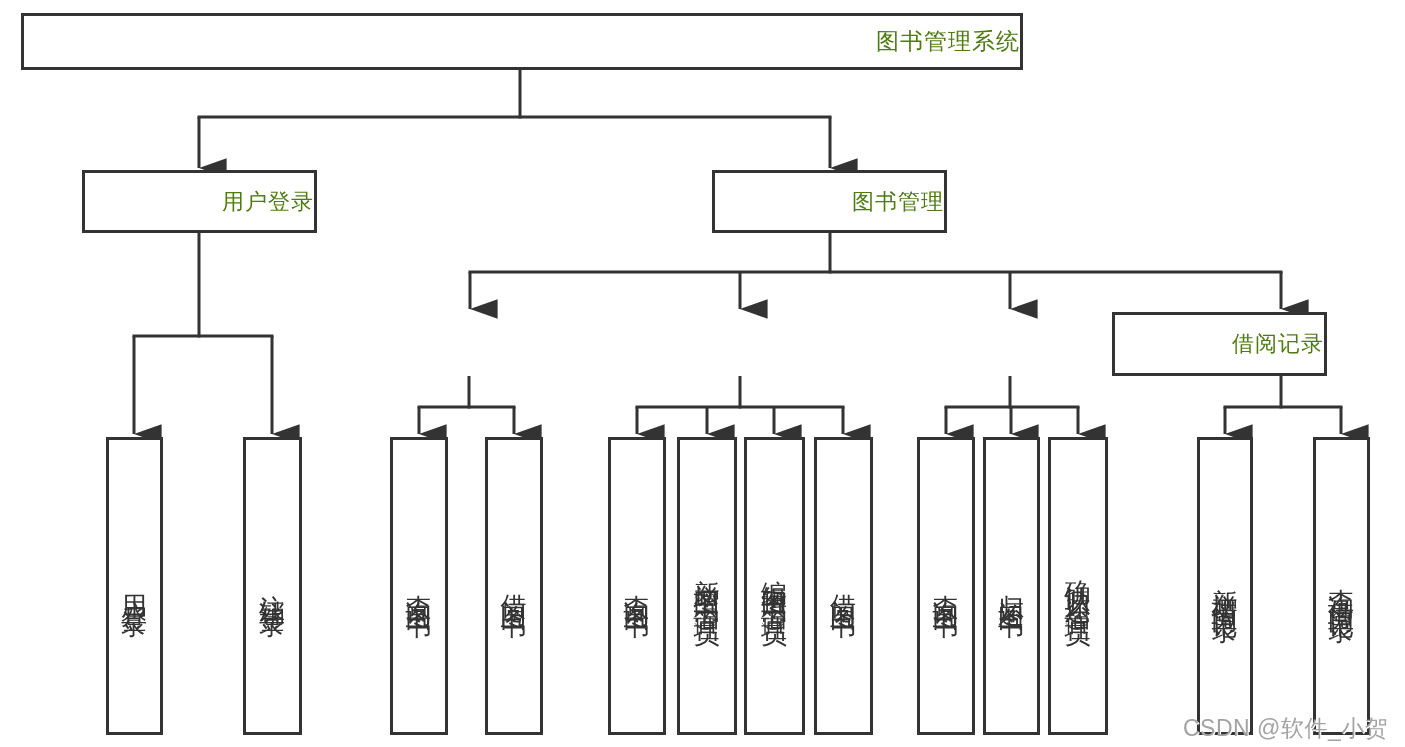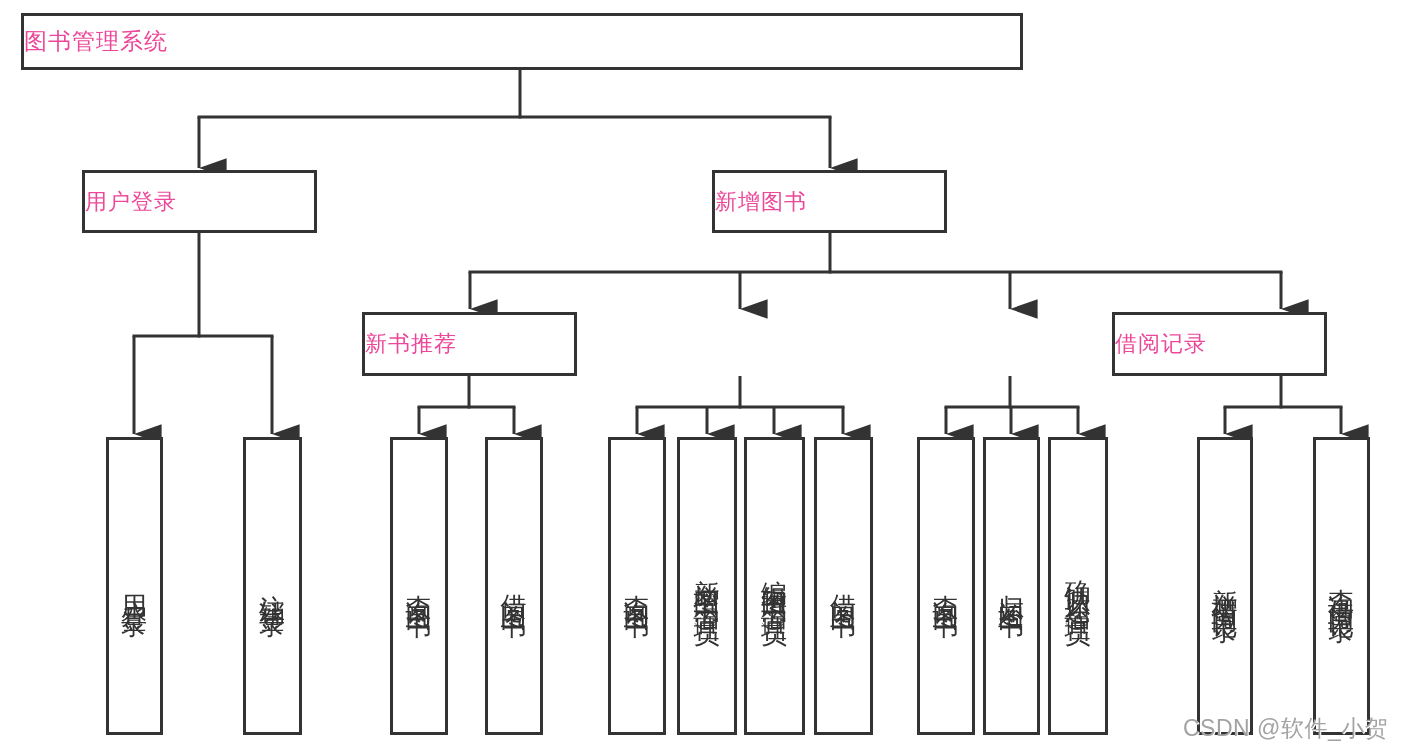--- a/index.html
+++ b/index.html
@@ -7,22 +7,22 @@
     position:relative;
     width:1405px;height:747px;
     background:#ffffff;
     font-family:"Liberation Sans","DejaVu Sans",sans-serif;
     overflow:hidden;
   }
   .wires{position:absolute;left:0;top:0;width:1405px;height:747px;}
   .hbox{
     position:absolute;box-sizing:border-box;
     border:3px solid #333333;background:#ffffff;
-    display:flex;align-items:center;justify-content:flex-start;
-    color:#ec4899;font-size:22px;letter-spacing:1px;
+    display:flex;align-items:center;justify-content:flex-end;
+    color:#4d7c0f;font-size:22px;letter-spacing:1px;
     z-index:2;
   }
   .hbox.root{font-size:23px;}
   .vbox{
     position:absolute;box-sizing:border-box;
     border:3px solid #333333;background:#ffffff;
     display:flex;align-items:center;justify-content:center;
     color:#333333;z-index:2;
   }
   .vbox .vtext{
@@ -92,26 +92,23 @@
   </svg>
 
   <div class="hbox root" style="left:21px;top:13px;width:1002px;height:57px;">
     <span>图书管理系统</span>
   </div>
 
   <div class="hbox" style="left:82px;top:170px;width:235px;height:63px;">
     <span>用户登录</span>
   </div>
   <div class="hbox" style="left:712px;top:170px;width:235px;height:63px;">
-    <span>新增图书</span>
+    <span>图书管理</span>
   </div>
 
-  <div class="hbox" style="left:362px;top:312px;width:215px;height:64px;">
-    <span>新书推荐</span>
-  </div>
   <div class="hbox" style="left:1112px;top:312px;width:215px;height:64px;">
     <span>借阅记录</span>
   </div>
 
   <div class="vbox" style="left:106px;top:437px;width:57px;height:298px;">
     <span class="vtext">用户登录</span>
   </div>
   <div class="vbox" style="left:243px;top:437px;width:59px;height:298px;">
     <span class="vtext">注销登录</span>
   </div>

